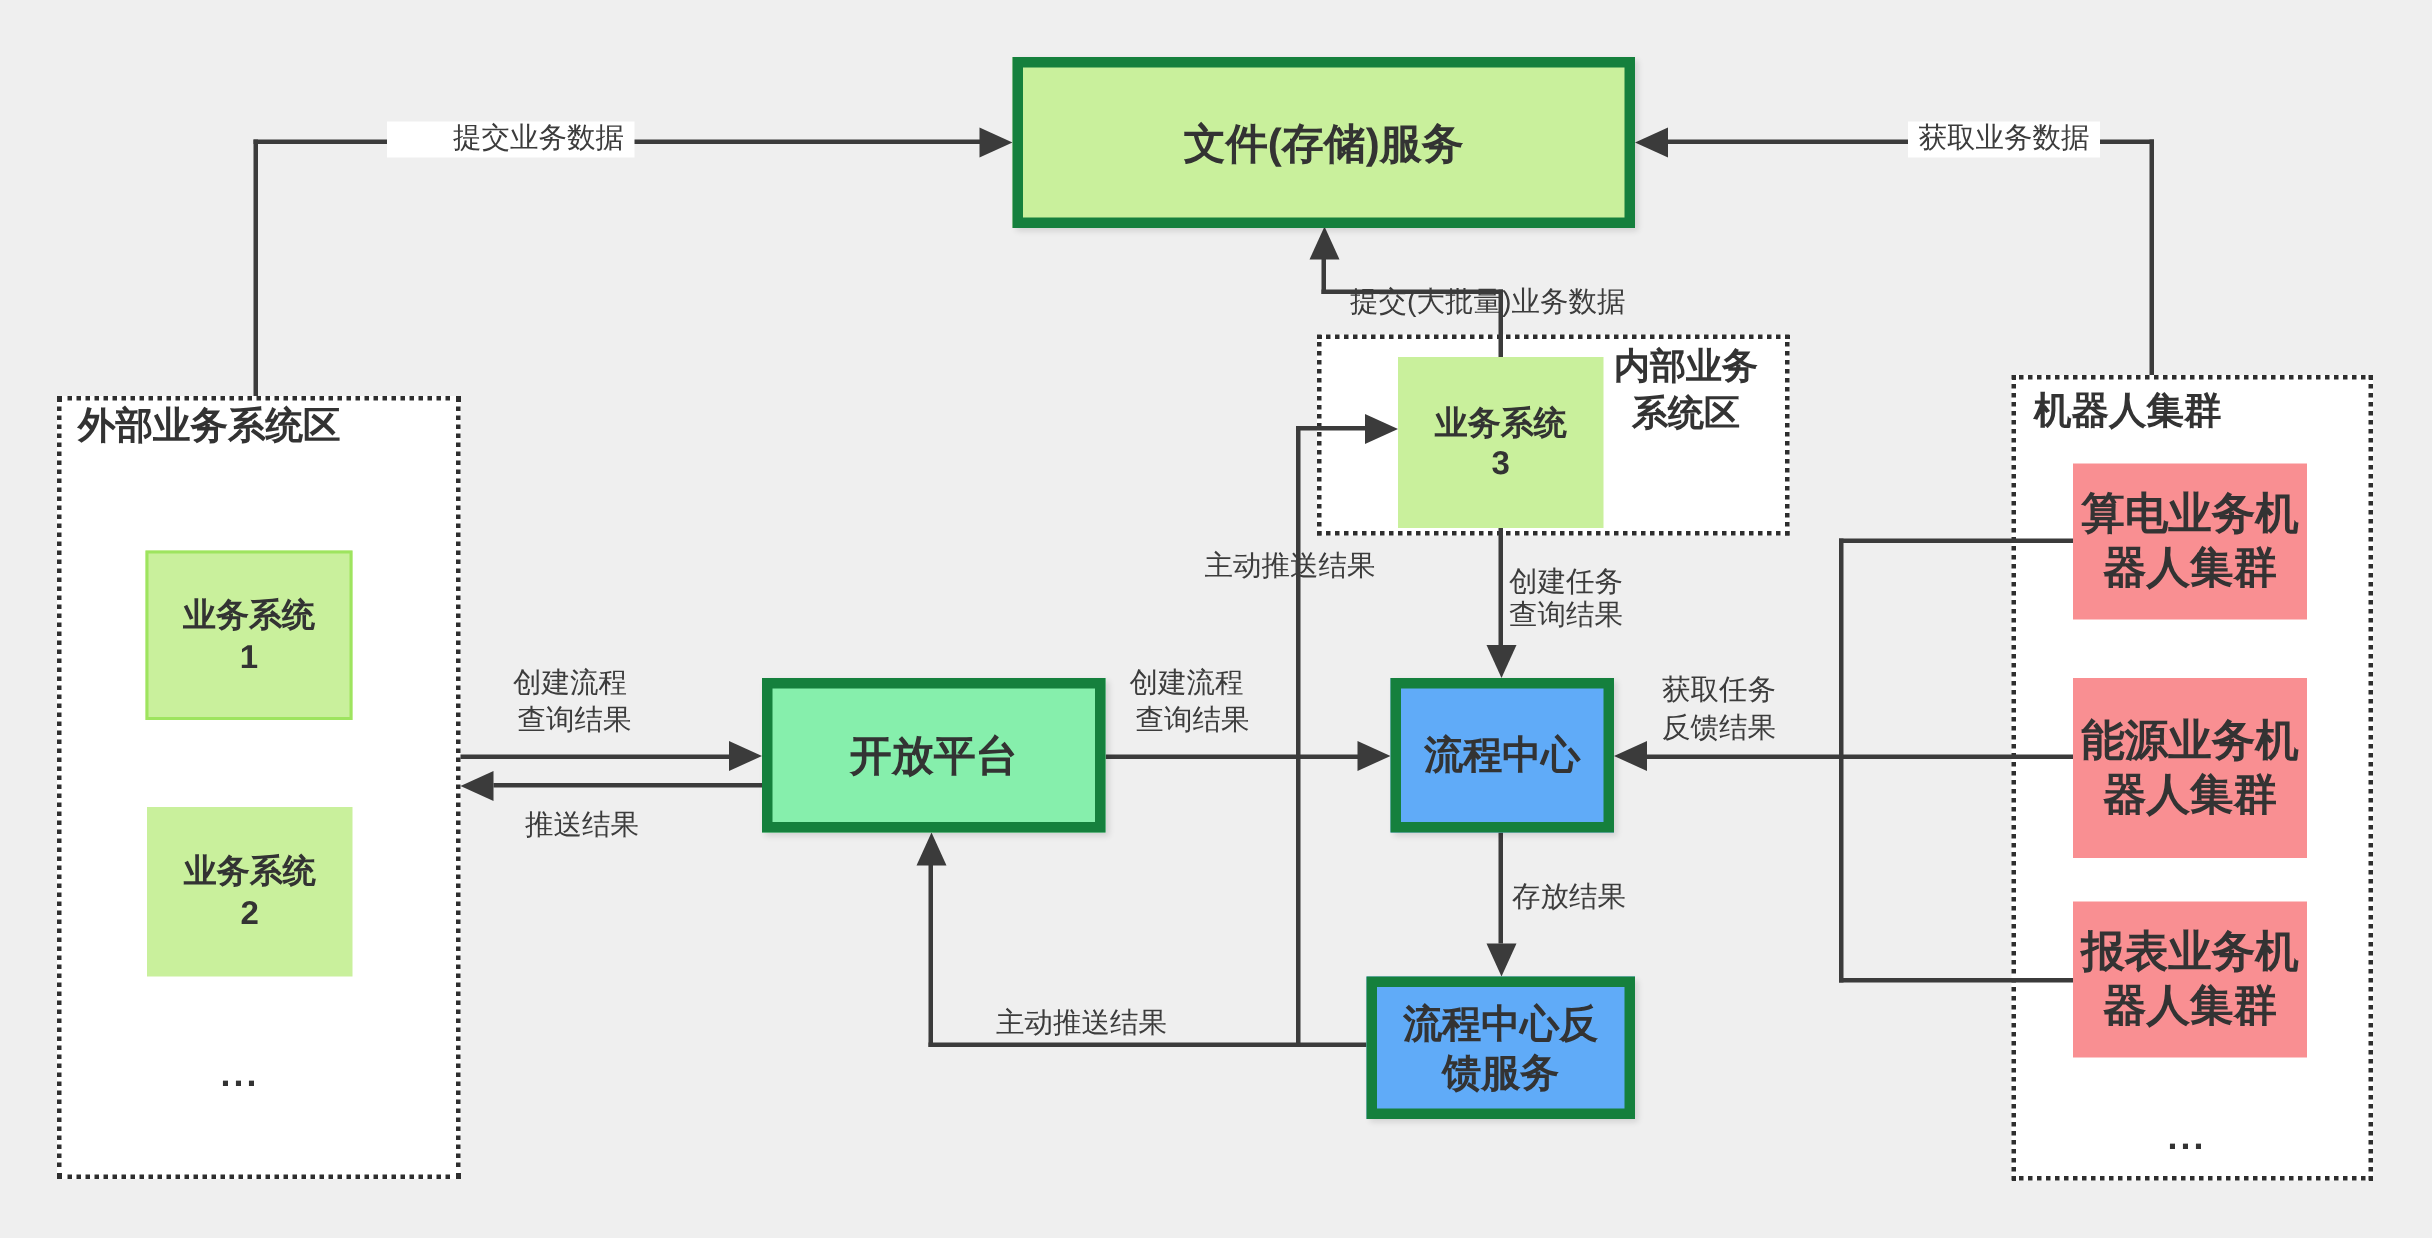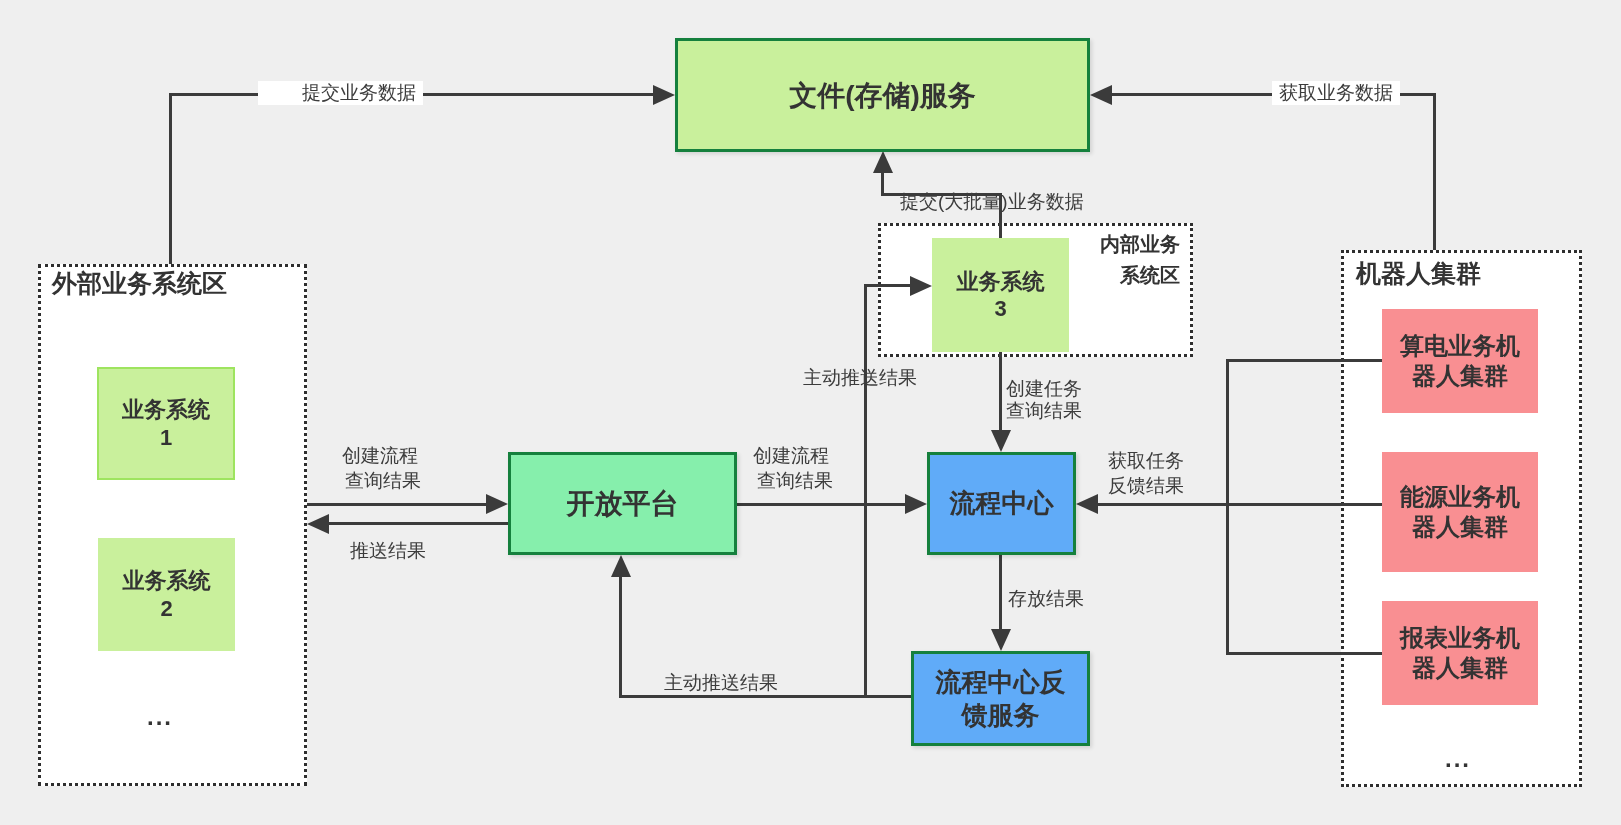--- a/index.html
+++ b/index.html
@@ -27,28 +27,28 @@
   }
   
   .node {
     position:absolute;
     display:flex; flex-direction:column;
     align-items:center; justify-content:center;
     box-sizing:border-box;
     color:#333; font-weight:bold; text-align:center;
     line-height:1.25;
   }
-  .node.big { border:3px solid #15803d; box-shadow:2px 2px 4px rgba(0,0,0,0.12); }
+  .node.big { border:7px solid #15803d; box-shadow:2px 2px 4px rgba(0,0,0,0.12); }
   .green  { background:#c9f09c; }
   .orange { background:#86efac; }
   .blue   { background:#60abf8; }
   .red    { background:#f98f92; }
   .fs28 { font-size:28px; }
   .fs26 { font-size:26px; }
-  .fs24 { font-size:24px; }
+  .fs24 { font-size:29px; }
   .fs22 { font-size:22px; }
   .sys-border { border:2px solid #9ee45f; }
   .ellipsis {
     position:absolute; width:60px; text-align:center;
     font-size:24px; font-weight:bold; color:#333; letter-spacing:2px;
   }
   
   .h-line, .v-line { position:absolute; background:#3b3b3b; }
   .h-line { height:3px; }
   .v-line { width:3px; }
@@ -58,22 +58,22 @@
   .arr-u { border-left:10px solid transparent; border-right:10px solid transparent; border-bottom:22px solid #3b3b3b; }
   .arr-d { border-left:10px solid transparent; border-right:10px solid transparent; border-top:22px solid #3b3b3b; }
   .elbl {
     position:absolute;
     font-size:19px; color:#3c3c3c; white-space:nowrap;
     line-height:1.15;
   }
   .elbl.bg { background:#ffffff; padding:1px 7px; }
   .int-title {
     position:absolute;
-    width:112px; text-align:right;
-    font-size:20px; font-weight:bold; color:#333; line-height:31px;
+    width:112px; text-align:center;
+    font-size:24px; font-weight:bold; color:#333; line-height:31px;
   }
 </style>
 </head>
 <body>
 
 <div id="canvas">
 
   <div class="zone" style="left:38px; top:264px; width:269px; height:522px;"></div>
   <div class="zone" style="left:878px; top:223px; width:315px; height:134px;"></div>
   <div class="zone" style="left:1341px; top:250px; width:241px; height:537px;"></div>

